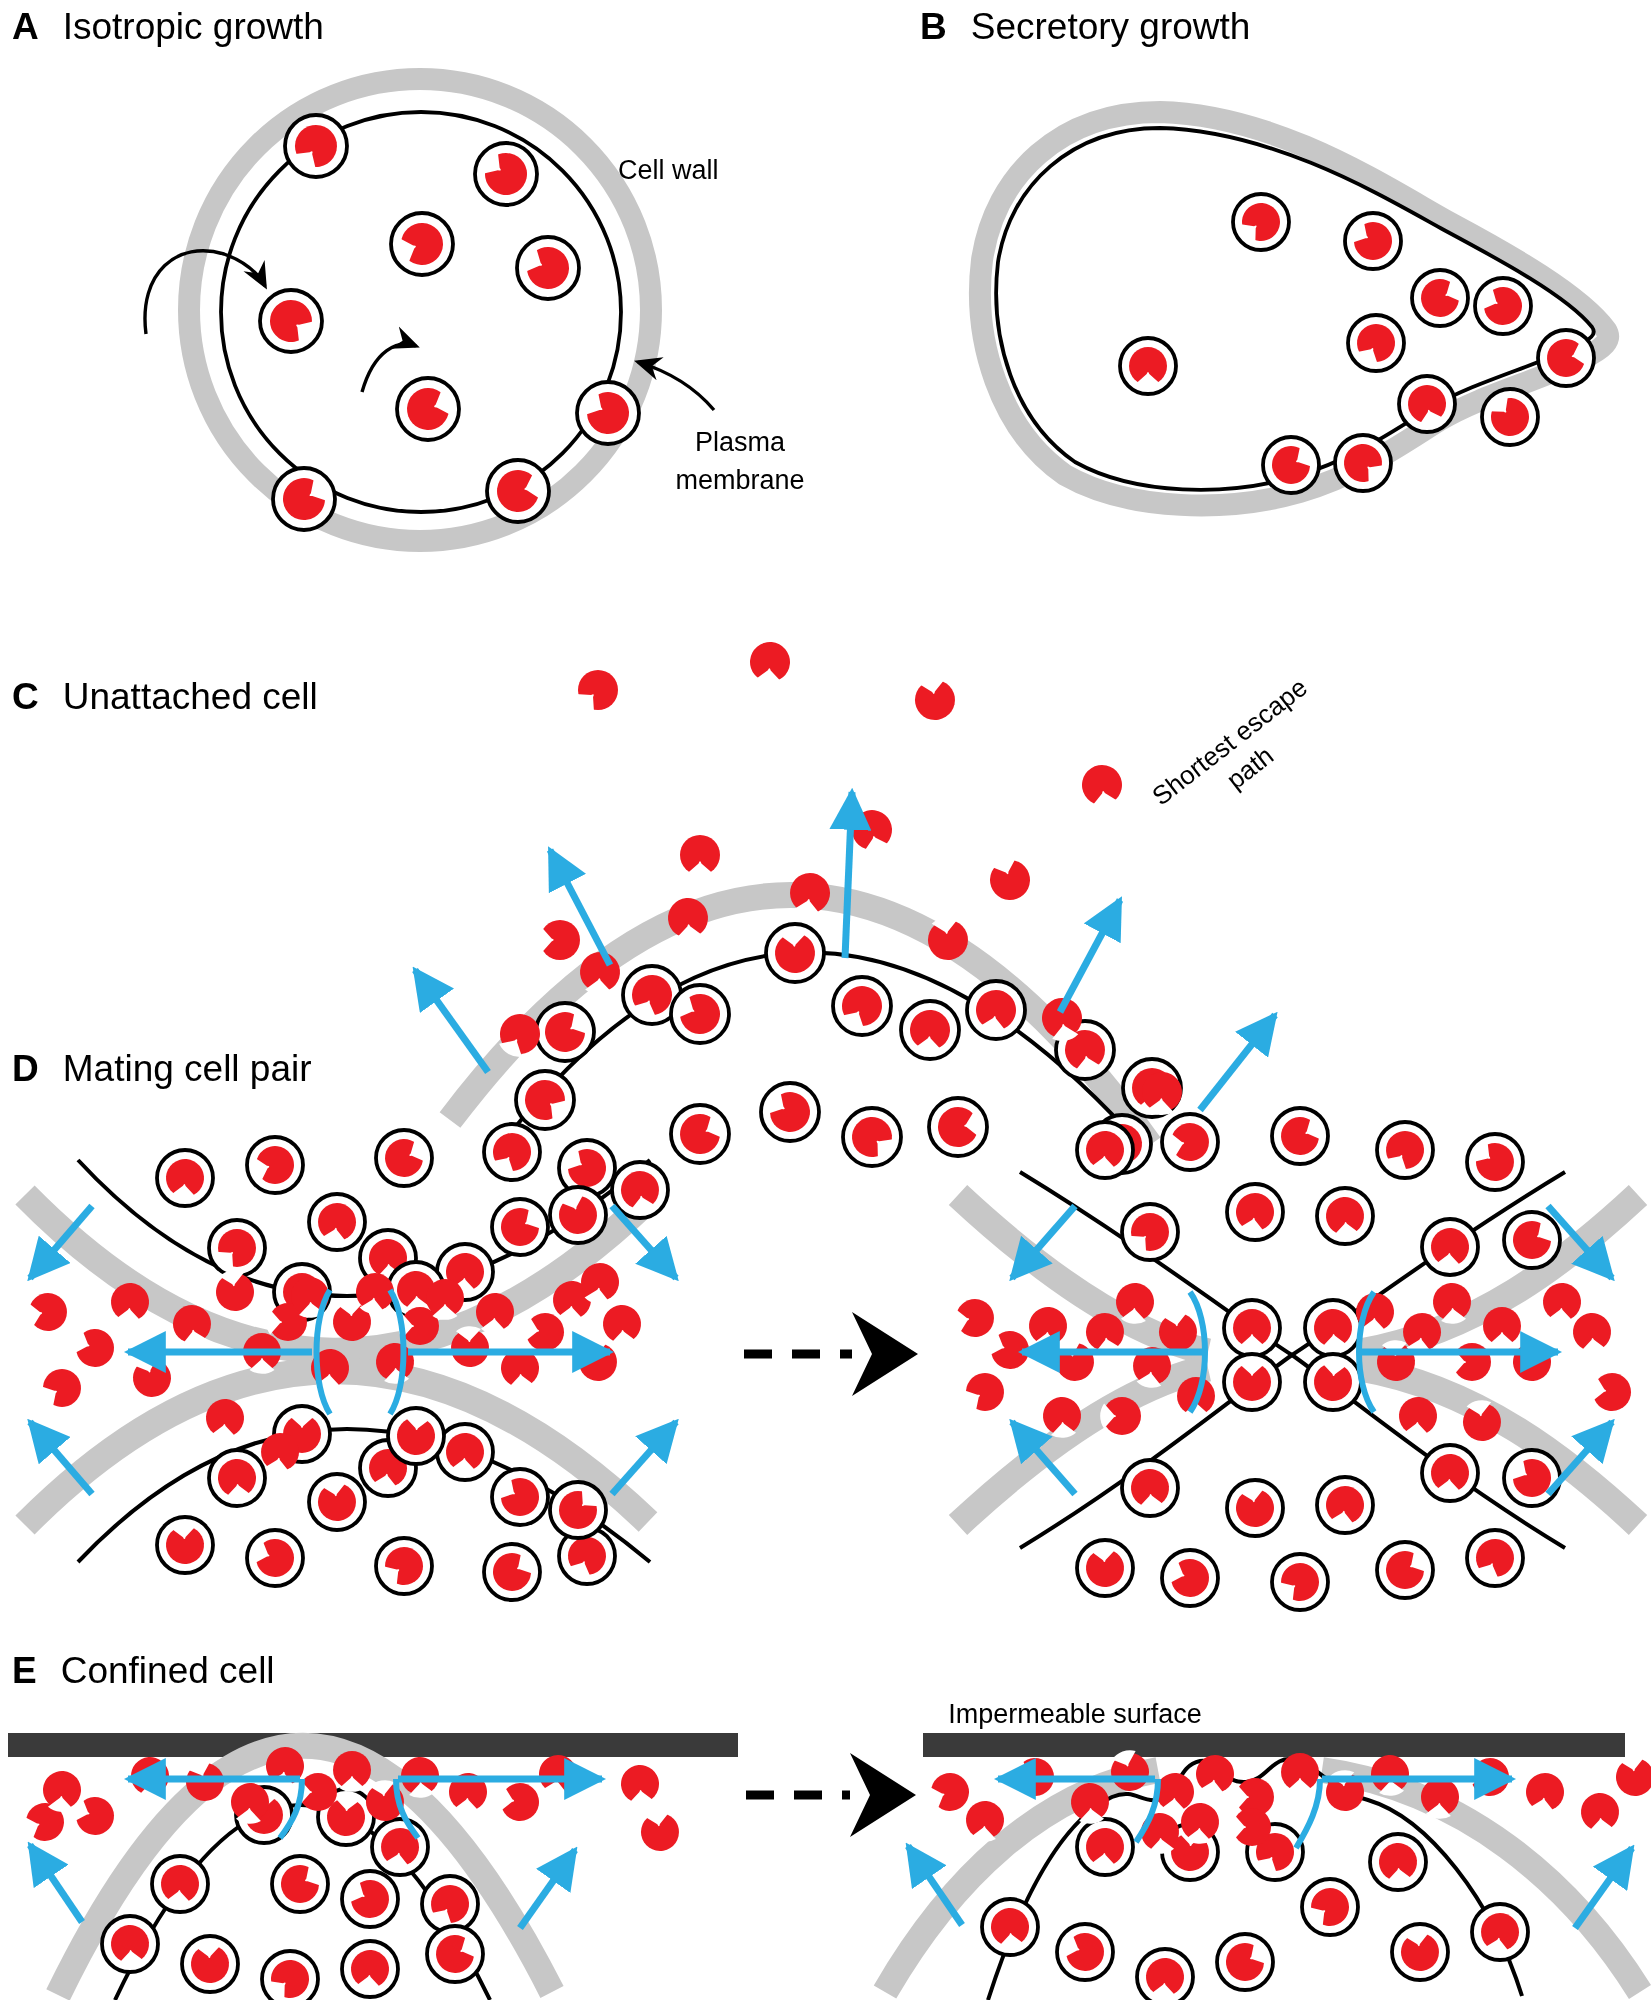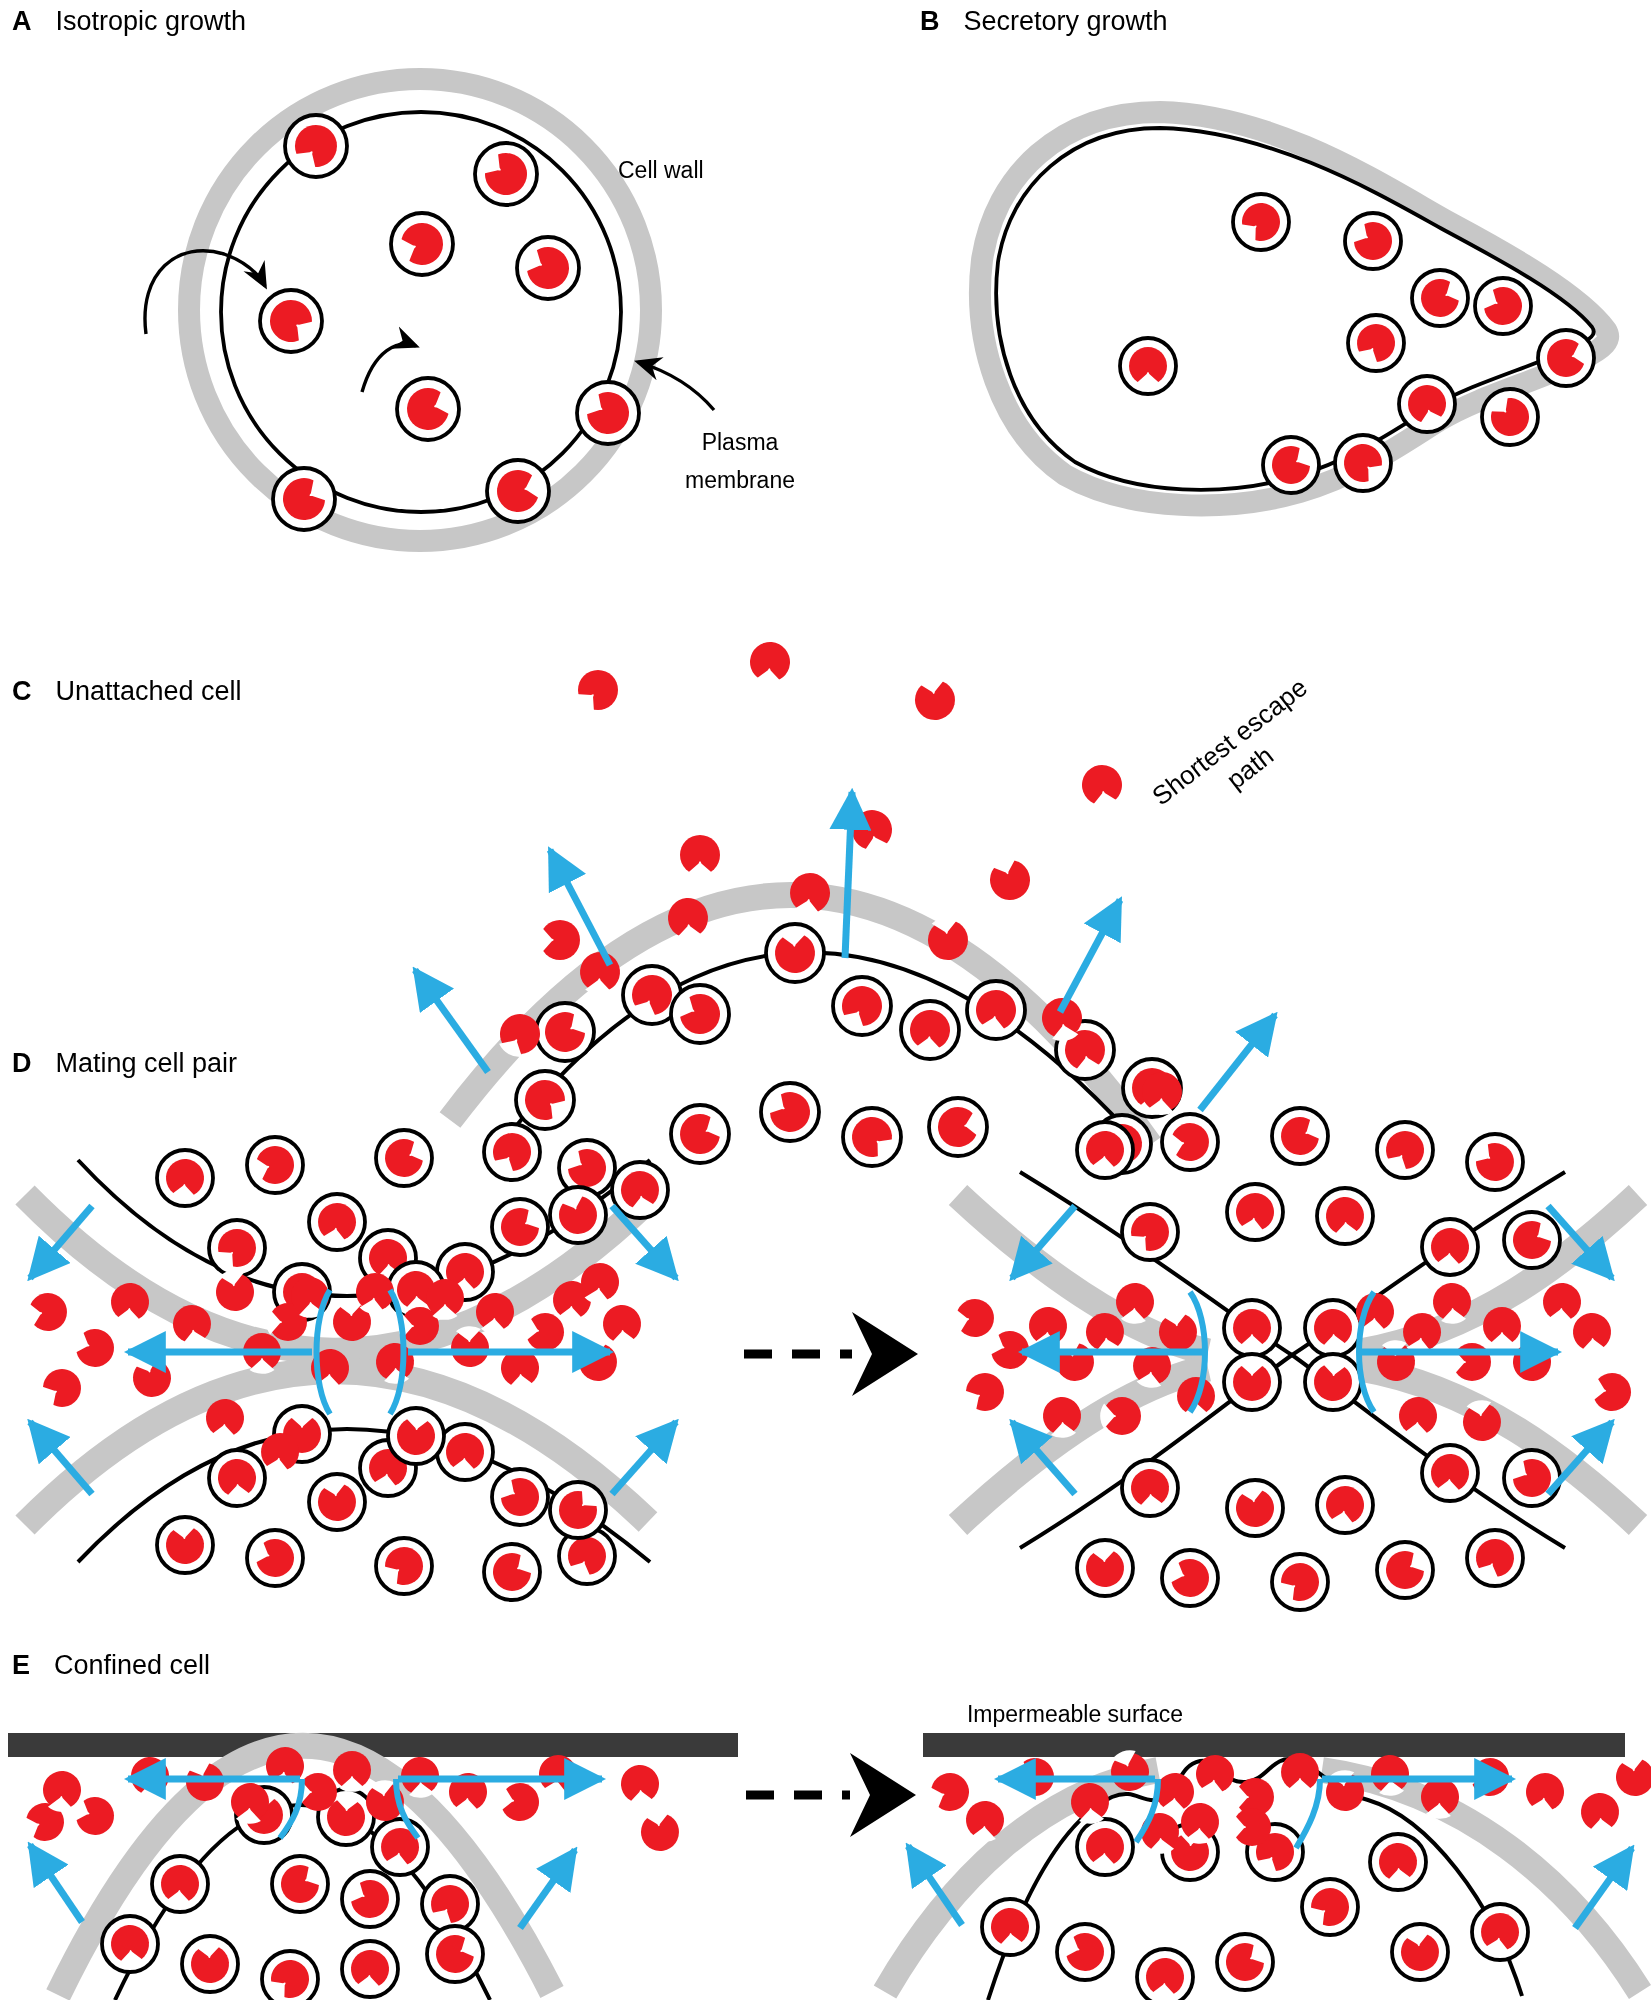--- a/index.html
+++ b/index.html
@@ -1,21 +1,21 @@
 <!DOCTYPE html>
 <html><head>
 <meta charset="utf-8">
 <style>
   html,body{margin:0;padding:0;background:#fff;}
   #fig{position:relative;width:1651px;height:2000px;background:#fff;
        font-family:"Liberation Sans",sans-serif;overflow:hidden;}
   #gfx{position:absolute;left:0;top:0;}
-  .panel-title{position:absolute;font-size:27px;color:#000;white-space:nowrap;}
+  .panel-title{position:absolute;font-size:37px;color:#000;white-space:nowrap;}
   .panel-title .ltr{font-weight:bold;margin-right:24px;}
-  .lbl{position:absolute;font-size:23px;line-height:40px;color:#000;text-align:center;}
+  .lbl{position:absolute;font-size:27px;line-height:40px;color:#000;text-align:center;}
   .lbl.left{text-align:left;}
   .rot{transform:rotate(-38deg);transform-origin:50% 50%;font-size:26px;line-height:33px;}
 </style>
 </head>
 <body>
 
 <div id="fig">
 
   <svg id="gfx" width="1651" height="2000" viewBox="0 0 1651 2000">
     <defs>

